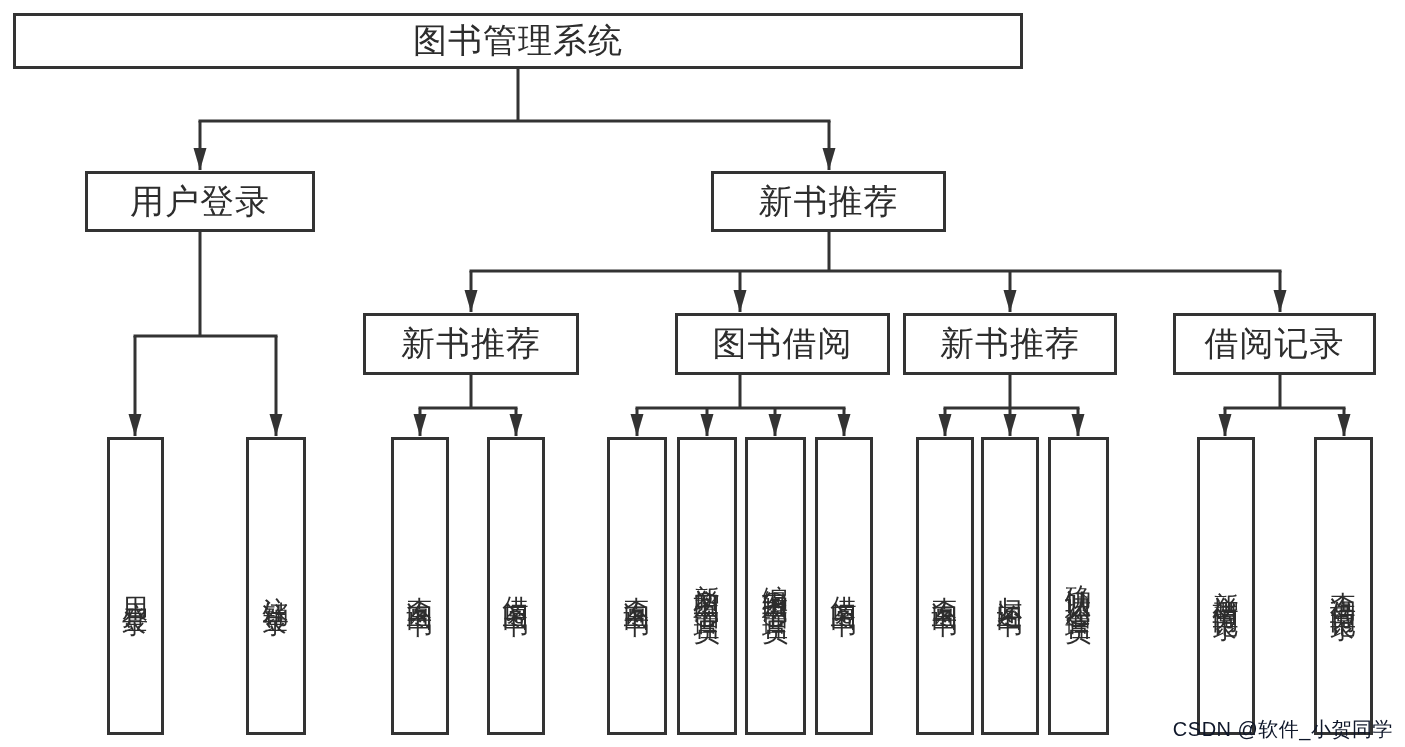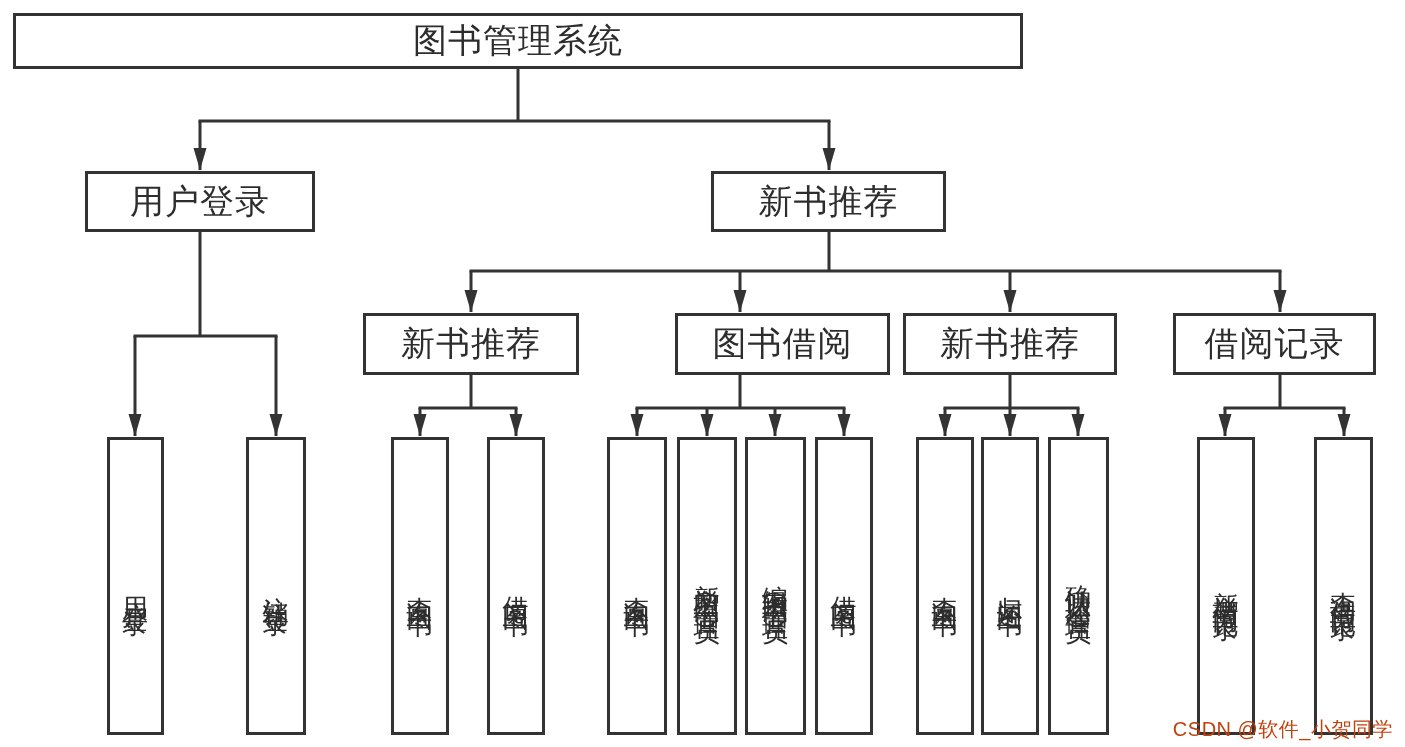--- a/index.html
+++ b/index.html
@@ -14,21 +14,21 @@
     display:flex; align-items:center; justify-content:center;
     text-align:center;
   }
   .hnode span { font-size:34px; letter-spacing:1px; white-space:nowrap; }
   .vnode span {
     writing-mode:vertical-rl; text-orientation:mixed;
     font-size:26px; letter-spacing:5px; line-height:1;
   }
   .watermark {
     position:absolute; right:12px; bottom:4px; z-index:3;
-    font-size:20px; color:#c2410c; letter-spacing:0.5px; white-space:nowrap;
+    font-size:20px; color:#0f172a; letter-spacing:0.5px; white-space:nowrap;
   }
 </style>
 </head>
 <body>
 
 <svg class="wires" width="1405" height="747" viewBox="0 0 1405 747">
   <defs>
     <marker id="arw" markerUnits="userSpaceOnUse" markerWidth="26" markerHeight="16" refX="22" refY="7" orient="auto">
       <path d="M0,0.5 L22,7 L0,13.5 Z" fill="#333333"></path>
     </marker>

